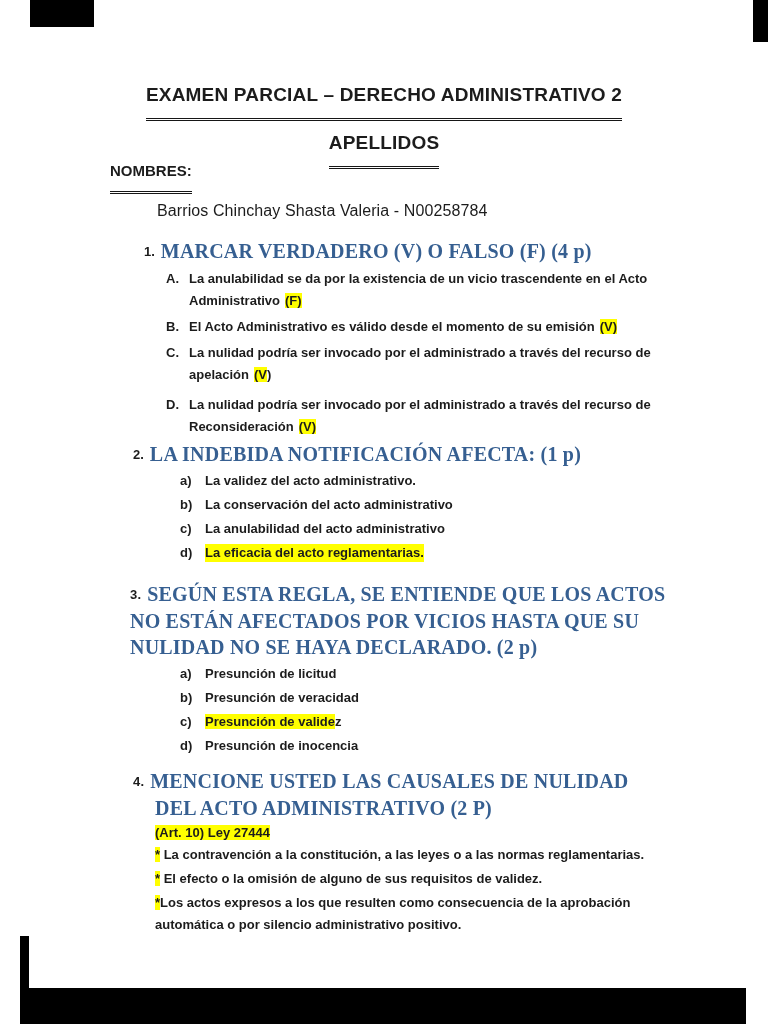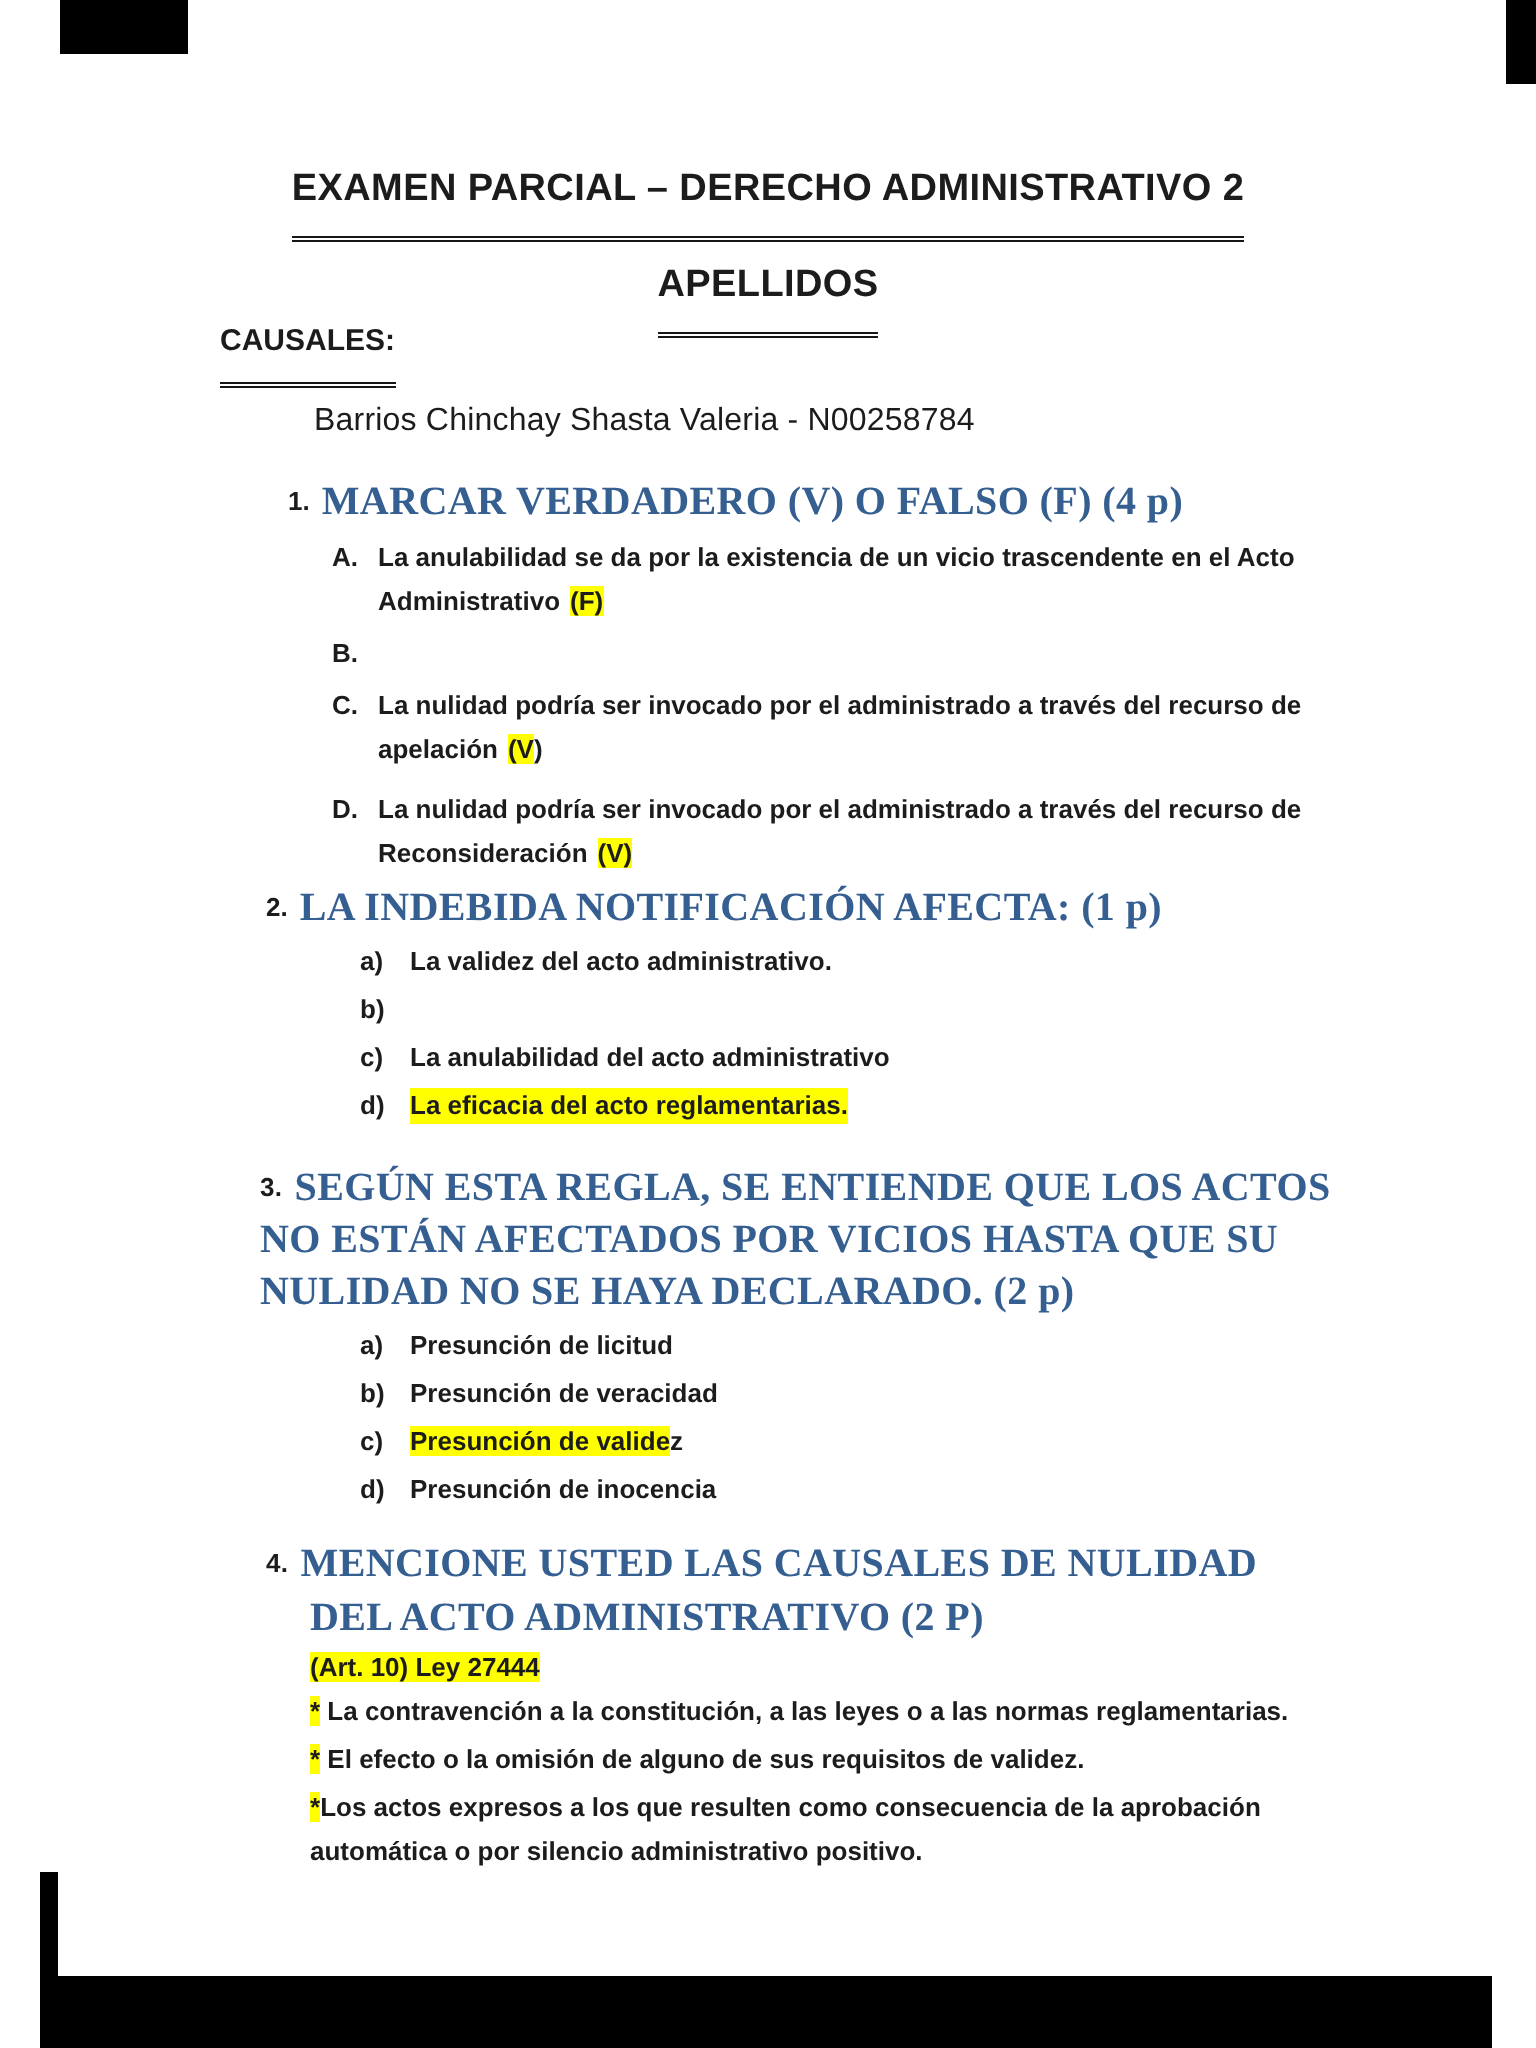--- a/index.html
+++ b/index.html
@@ -68,37 +68,40 @@
 <div class="art art-tl"></div>
 <div class="art art-tr"></div>
 <div class="art art-bl"></div>
 <div class="art art-b"></div>
 
 <div class="abs title-wrap">
   <div><span class="title u2">EXAMEN PARCIAL – DERECHO ADMINISTRATIVO 2</span></div>
   <div class="subtitle-row"><span class="subtitle u2">APELLIDOS</span></div>
 </div>
 
-<div class="abs nombres"><span class="u2">CAUSALES:</span></div>
+<div class="abs nombres"><span class="u2">NOMBRES:</span></div>
 <div class="abs student-name">Barrios Chinchay Shasta Valeria - N00258784</div>
 
 <div class="q" style="left:144px; top:238px;">
   <div>
     <span class="q-num">1.</span><span class="q-title">MARCAR VERDADERO (V) O FALSO (F) (4 p)</span>
   </div>
   <div class="vf-list">
     <div class="vf-item">
       <span class="vf-letter">A.</span>
       <span class="vf-text">
         <span style="display:block">La anulabilidad se da por la existencia de un vicio trascendente en el Acto</span>
         <span style="display:block"><span>Administrativo</span><span class="ans">(F)</span><span></span></span>
       </span>
     </div>
     <div class="vf-item">
       <span class="vf-letter">B.</span>
+      <span class="vf-text">
+        <span>El Acto Administrativo es válido desde el momento de su emisión</span><span class="ans">(V)</span><span></span>
+      </span>
     </div>
     <div class="vf-item">
       <span class="vf-letter">C.</span>
       <span class="vf-text">
         <span style="display:block">La nulidad podría ser invocado por el administrado a través del recurso de</span>
         <span style="display:block"><span>apelación</span><span class="ans">(V</span><span>)</span></span>
       </span>
     </div>
     <div class="vf-item" style="margin-top:8px;">
       <span class="vf-letter">D.</span>
@@ -114,20 +117,21 @@
   <div>
     <span class="q-num">2.</span><span class="q-title">LA INDEBIDA NOTIFICACIÓN AFECTA: (1 p)</span>
   </div>
   <div class="opt-list">
     <div class="opt">
       <span class="opt-letter">a)</span>
         <span class="opt-text">La validez del acto administrativo.</span>
     </div>
     <div class="opt">
       <span class="opt-letter">b)</span>
+        <span class="opt-text">La conservación del acto administrativo</span>
     </div>
     <div class="opt">
       <span class="opt-letter">c)</span>
         <span class="opt-text">La anulabilidad del acto administrativo</span>
     </div>
     <div class="opt">
       <span class="opt-letter">d)</span>
         <span class="opt-text hl">La eficacia del acto reglamentarias.</span>
     </div>
   </div>

